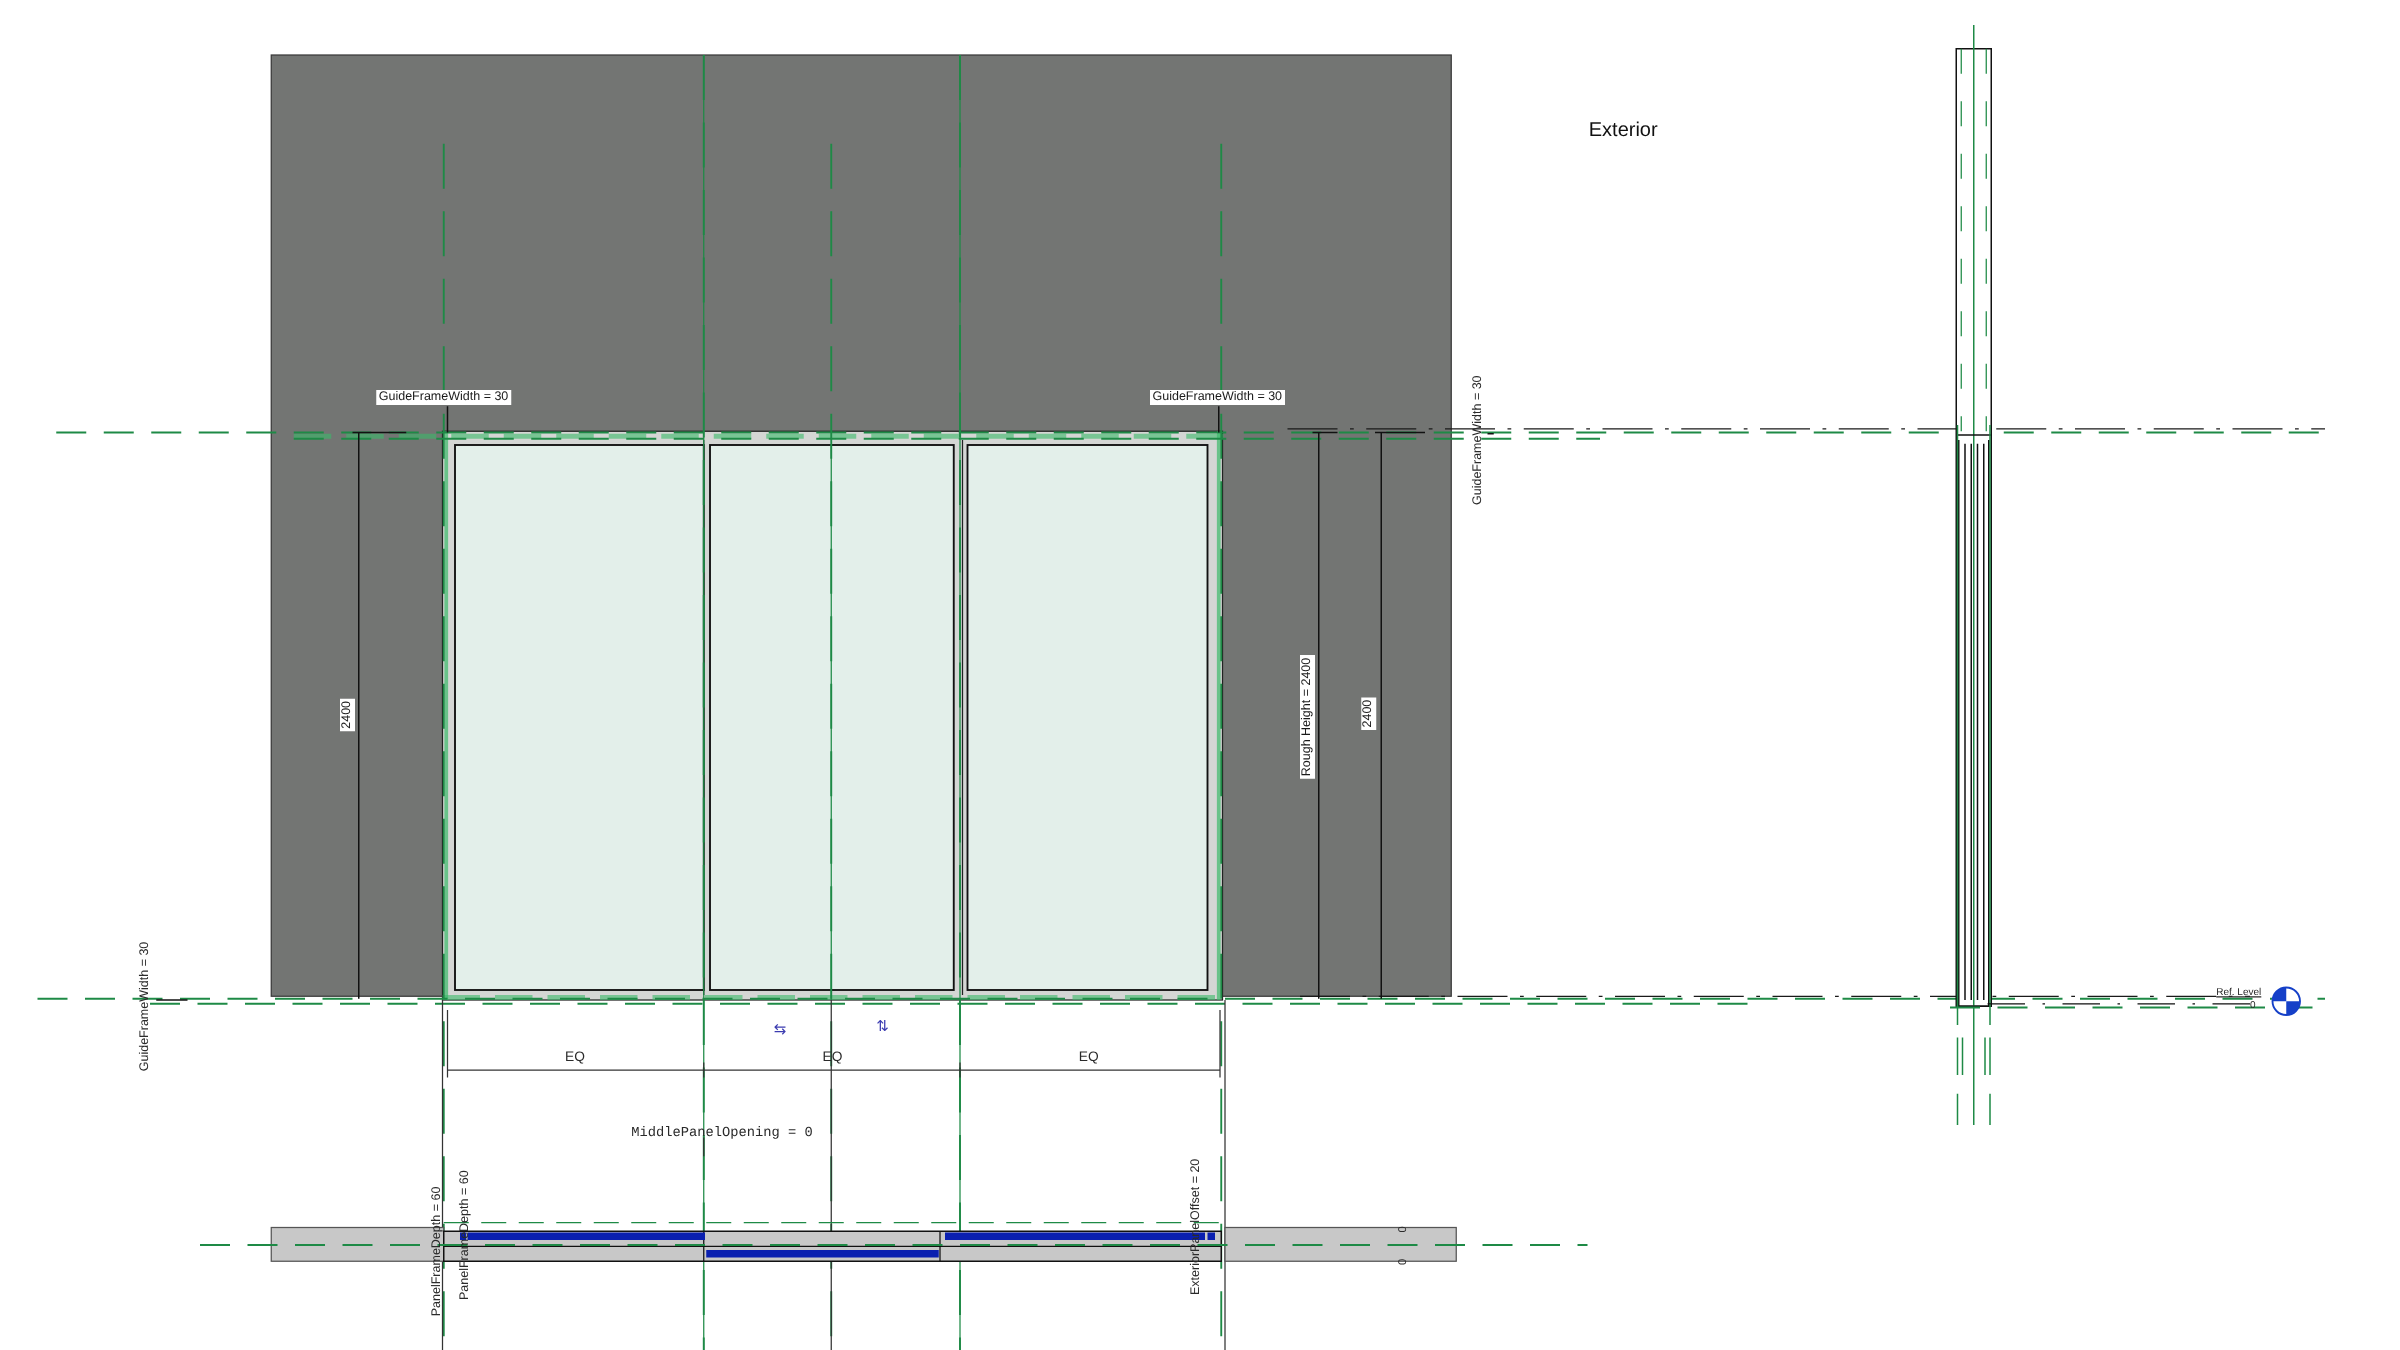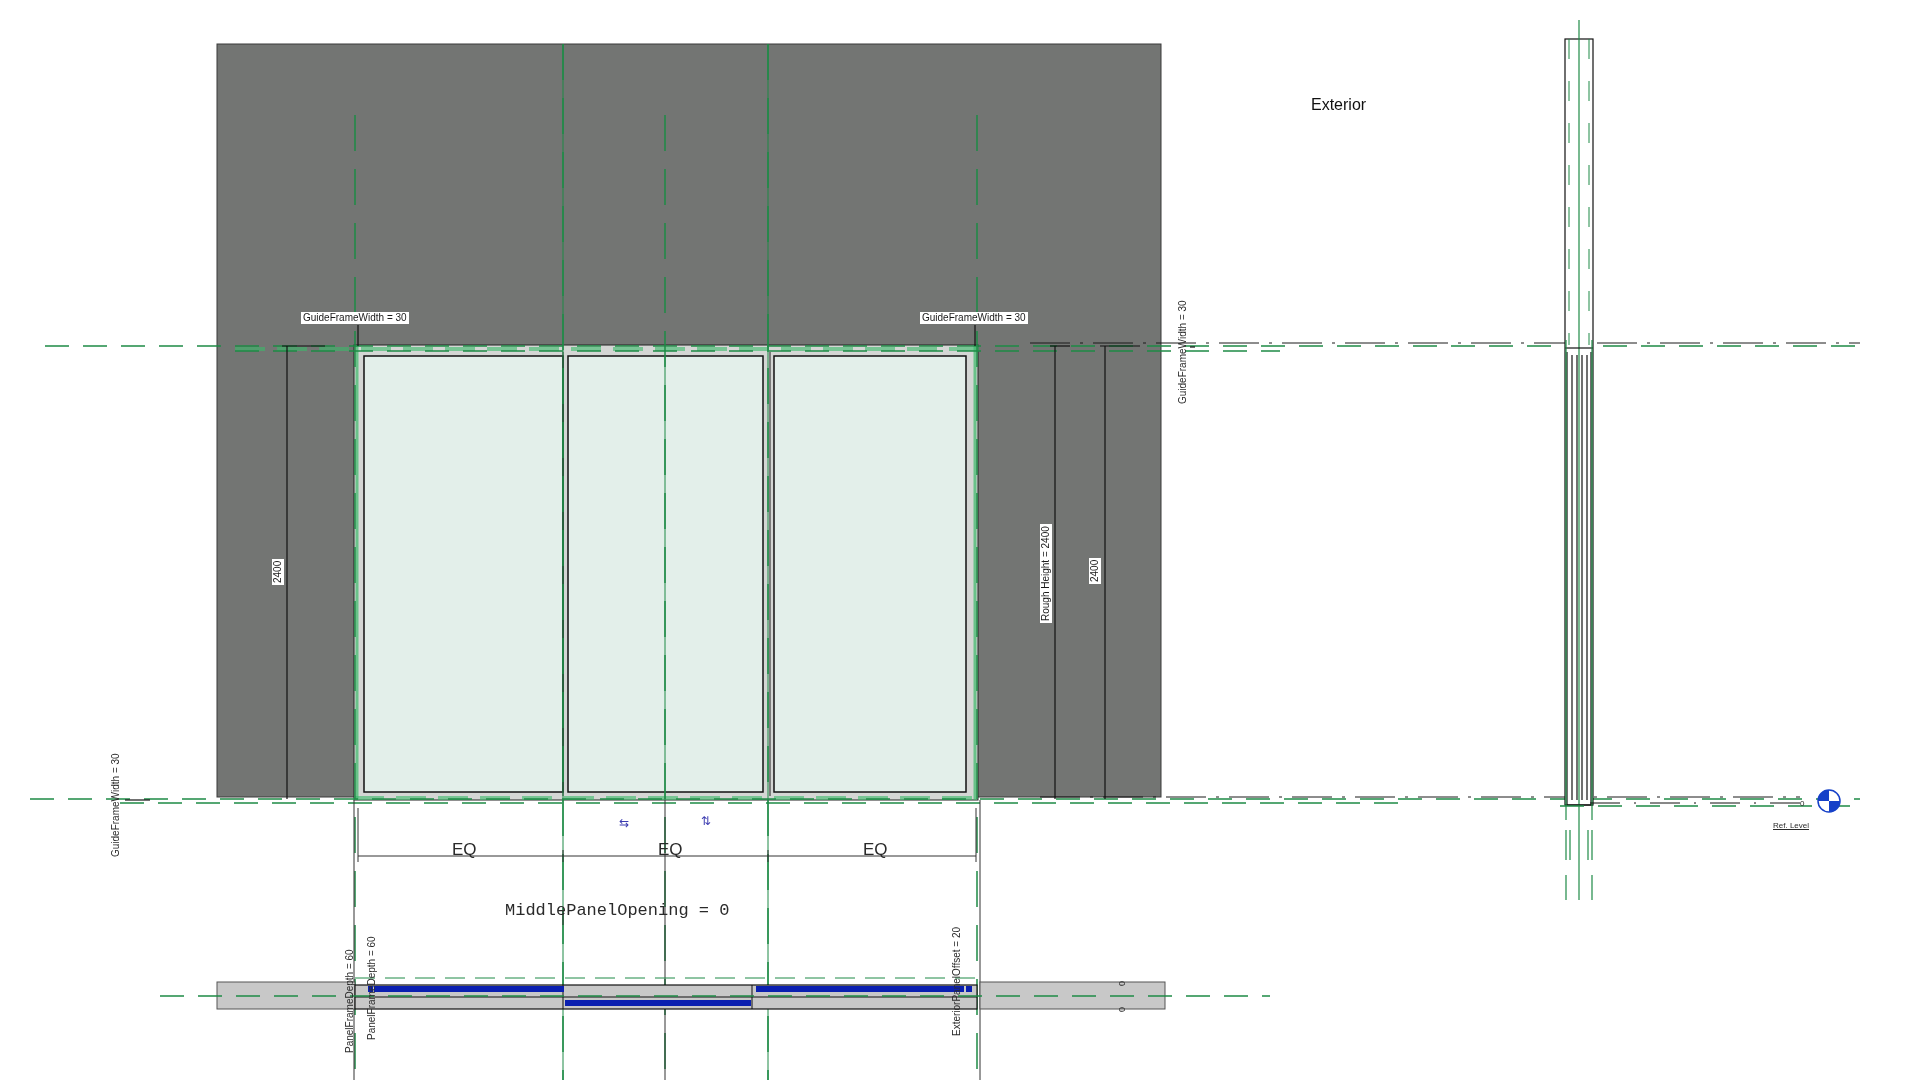--- a/index.html
+++ b/index.html
@@ -1,21 +1,21 @@
 <!DOCTYPE html>
 <html><head>
 <meta charset="utf-8">
 <style>
   html, body { margin: 0; padding: 0; background: #ffffff; }
   body { width: 1920px; height: 1080px; position: relative; overflow: hidden;
          font-family: "Liberation Sans", sans-serif; }
   #canvas { position: absolute; left: 0; top: 0; width: 1920px; height: 1080px; }
   .lbl { position: absolute; font-family: "Liberation Sans", sans-serif; color: #1a1a1a; white-space: nowrap; line-height: 1; }
   .tag { background: #ffffff; font-size: 10px; padding: 1px 2px; }
-  .plain { font-size: 17px; color: #2a2a2a; }
+  .plain { font-size: 11px; color: #2a2a2a; }
   .vert { transform-origin: 0 0; transform: rotate(-90deg); }
   .title-lbl { font-size: 16px; color: #111; }
   .ctrl { position: absolute; font-size: 12px; color: #3b3bb0; }
 </style>
 </head>
 <body>
 
 <div id="canvas">
 <svg width="1920" height="1080" viewBox="0 0 1920 1080" xmlns="http://www.w3.org/2000/svg">
 
@@ -131,21 +131,21 @@
 
     <g>
       <circle cx="1829" cy="801" r="11" fill="#ffffff" stroke="#1540c8" stroke-width="1.5"></circle>
       <path d="M1829 801 L1829 790 A11 11 0 0 0 1818 801 Z" fill="#1540c8"></path>
       <path d="M1829 801 L1829 812 A11 11 0 0 0 1840 801 Z" fill="#1540c8"></path>
     </g>
   </g>
 </svg>
 
 
-<div class="lbl title-lbl" style="left:1271px;top:97px;margin-left:40px;">Exterior</div>
+<div class="lbl title-lbl" style="left:1271px;top:97px;">Exterior</div>
 
 <div class="lbl tag" style="left:301px;top:312px;">GuideFrameWidth = 30</div>
 <div class="lbl tag" style="left:920px;top:312px;">GuideFrameWidth = 30</div>
 
 <div class="lbl plain vert" style="left:1178px;top:404px;font-size:10px;">GuideFrameWidth = 30</div>
 <div class="lbl plain vert" style="left:111px;top:857px;font-size:10px;">GuideFrameWidth = 30</div>
 
 <div class="lbl tag vert" style="left:272px;top:585px;">2400</div>
 <div class="lbl tag vert" style="left:1040px;top:623px;">Rough Height = 2400</div>
 <div class="lbl tag vert" style="left:1089px;top:584px;">2400</div>
@@ -158,15 +158,15 @@
 <div class="ctrl" style="left:701px;top:814px;">⇅</div>
 
 <div class="lbl plain" style="left:505px;top:902px;font-family:Liberation Mono, monospace;">MiddlePanelOpening = 0</div>
 
 <div class="lbl plain vert" style="left:345px;top:1053px;font-size:10px;">PanelFrameDepth = 60</div>
 <div class="lbl plain vert" style="left:367px;top:1040px;font-size:10px;">PanelFrameDepth = 60</div>
 <div class="lbl plain vert" style="left:952px;top:1036px;font-size:10px;">ExteriorPanelOffset = 20</div>
 <div class="lbl plain vert" style="left:1118px;top:986px;font-size:9px;">0</div>
 <div class="lbl plain vert" style="left:1118px;top:1012px;font-size:9px;">0</div>
 
-<div class="lbl plain" style="left:1773px;top:822px;font-size:8px;text-decoration:underline;">Ref. Level</div>
+<div class="lbl plain" style="left:1773px;top:790px;font-size:8px;text-decoration:underline;">Ref. Level</div>
 <div class="lbl plain" style="left:1800px;top:800px;font-size:8px;">0</div>
 </div>
 
 </body></html>

